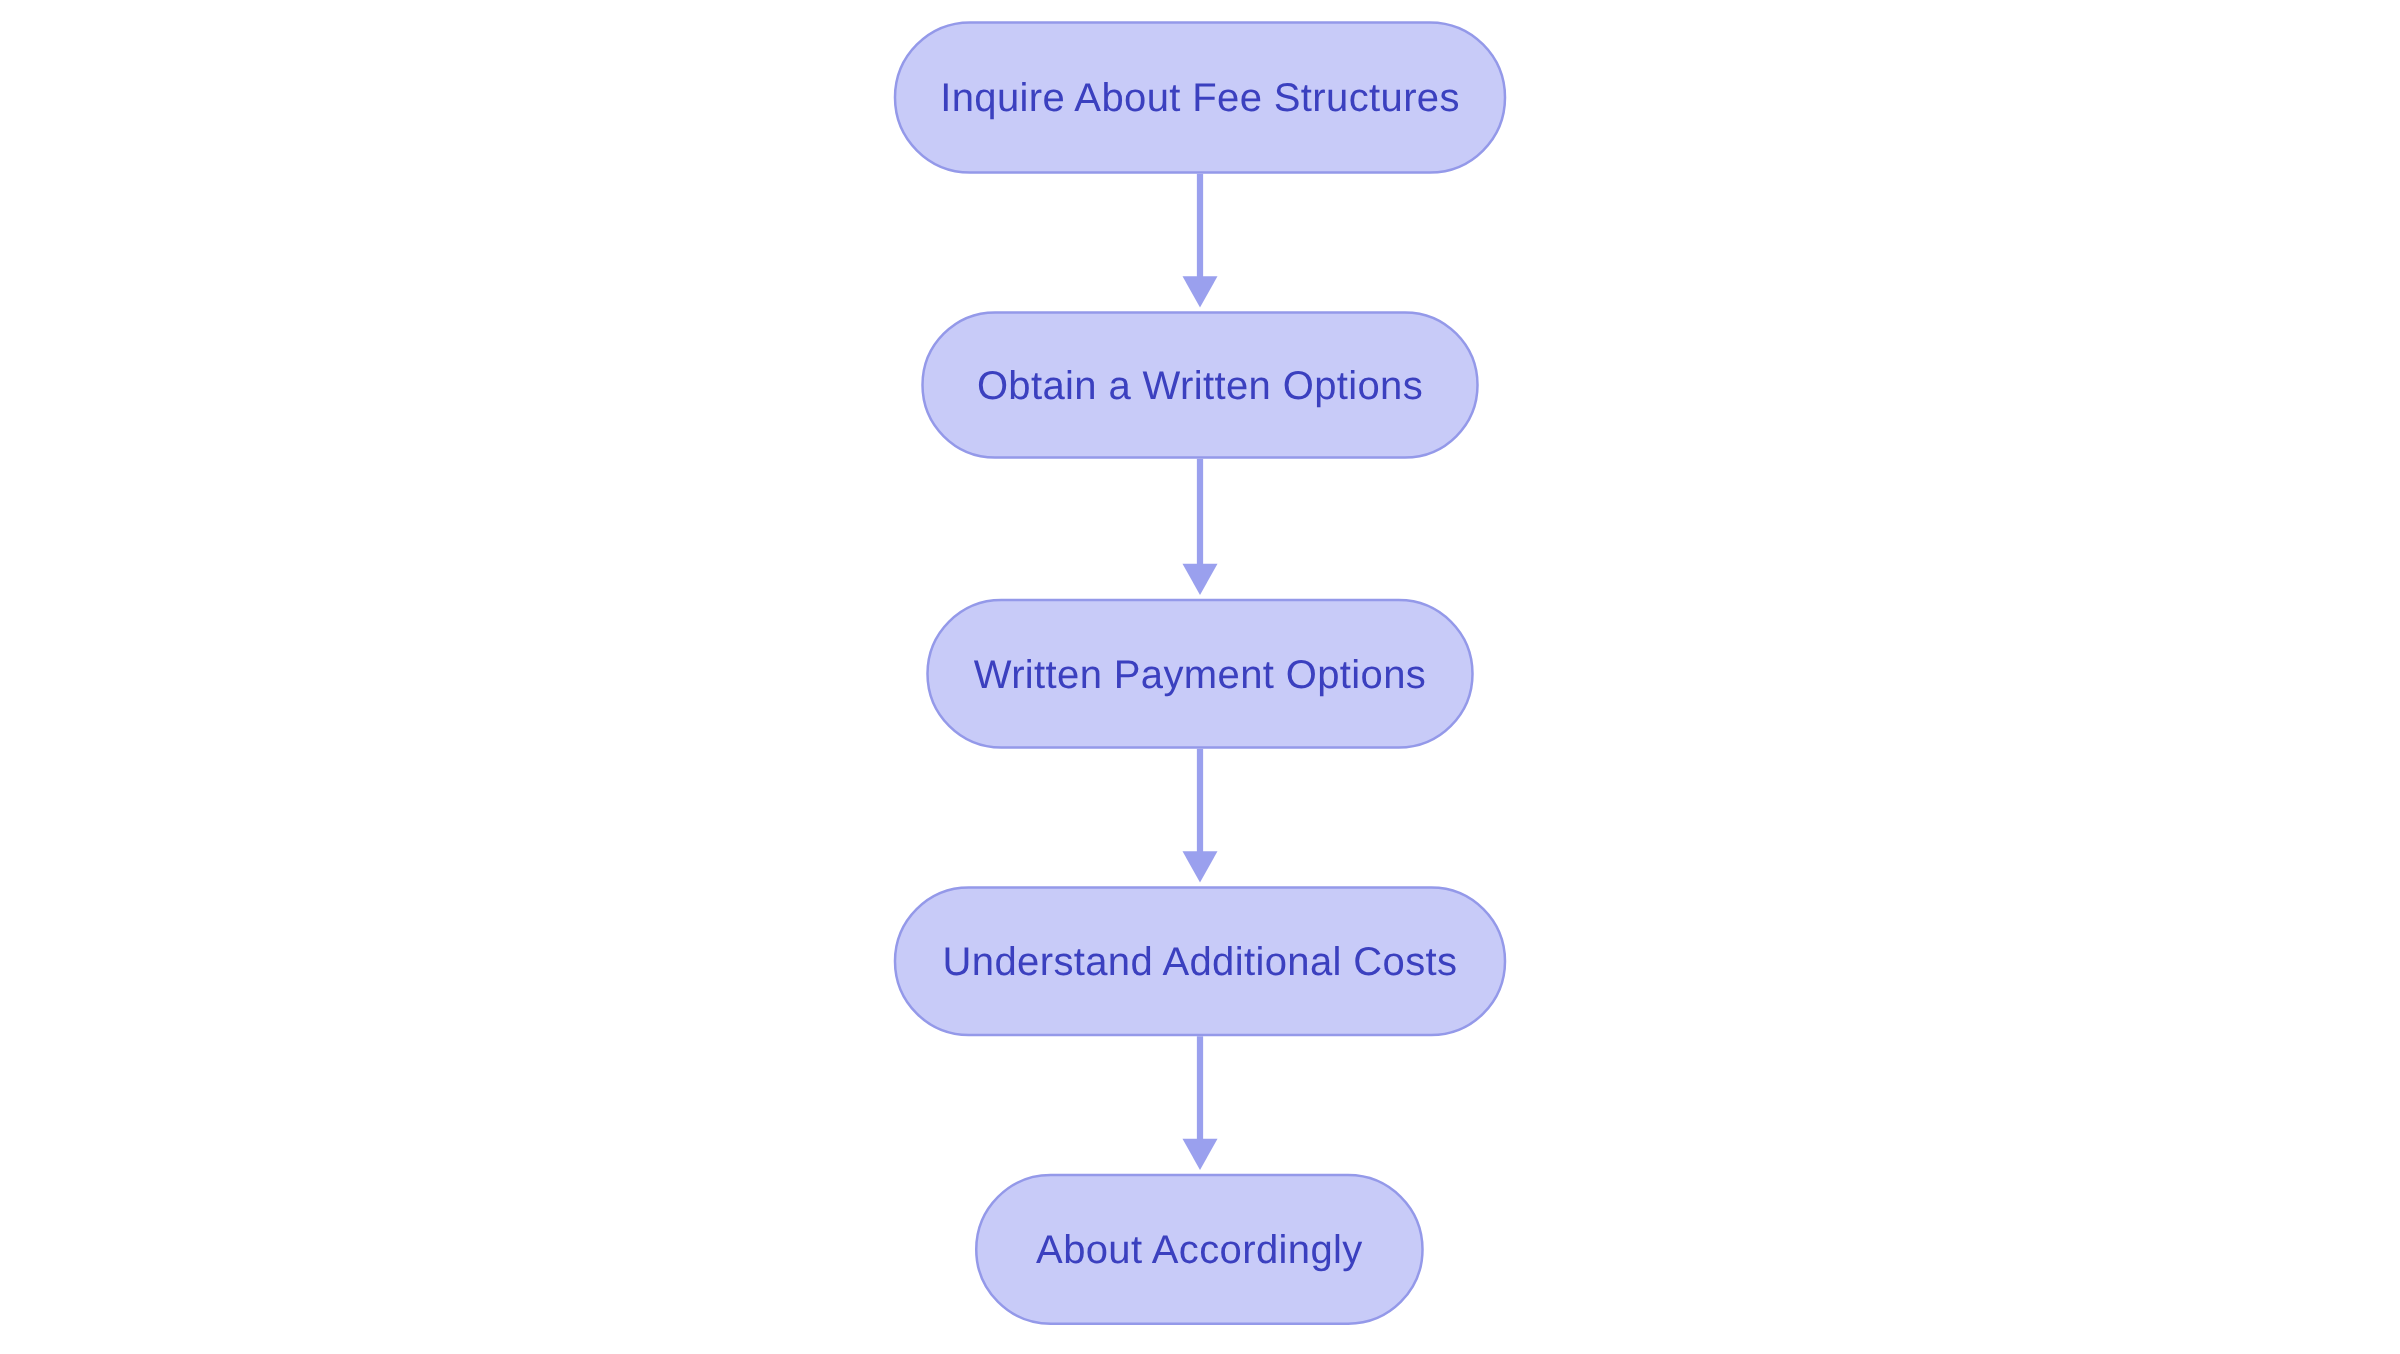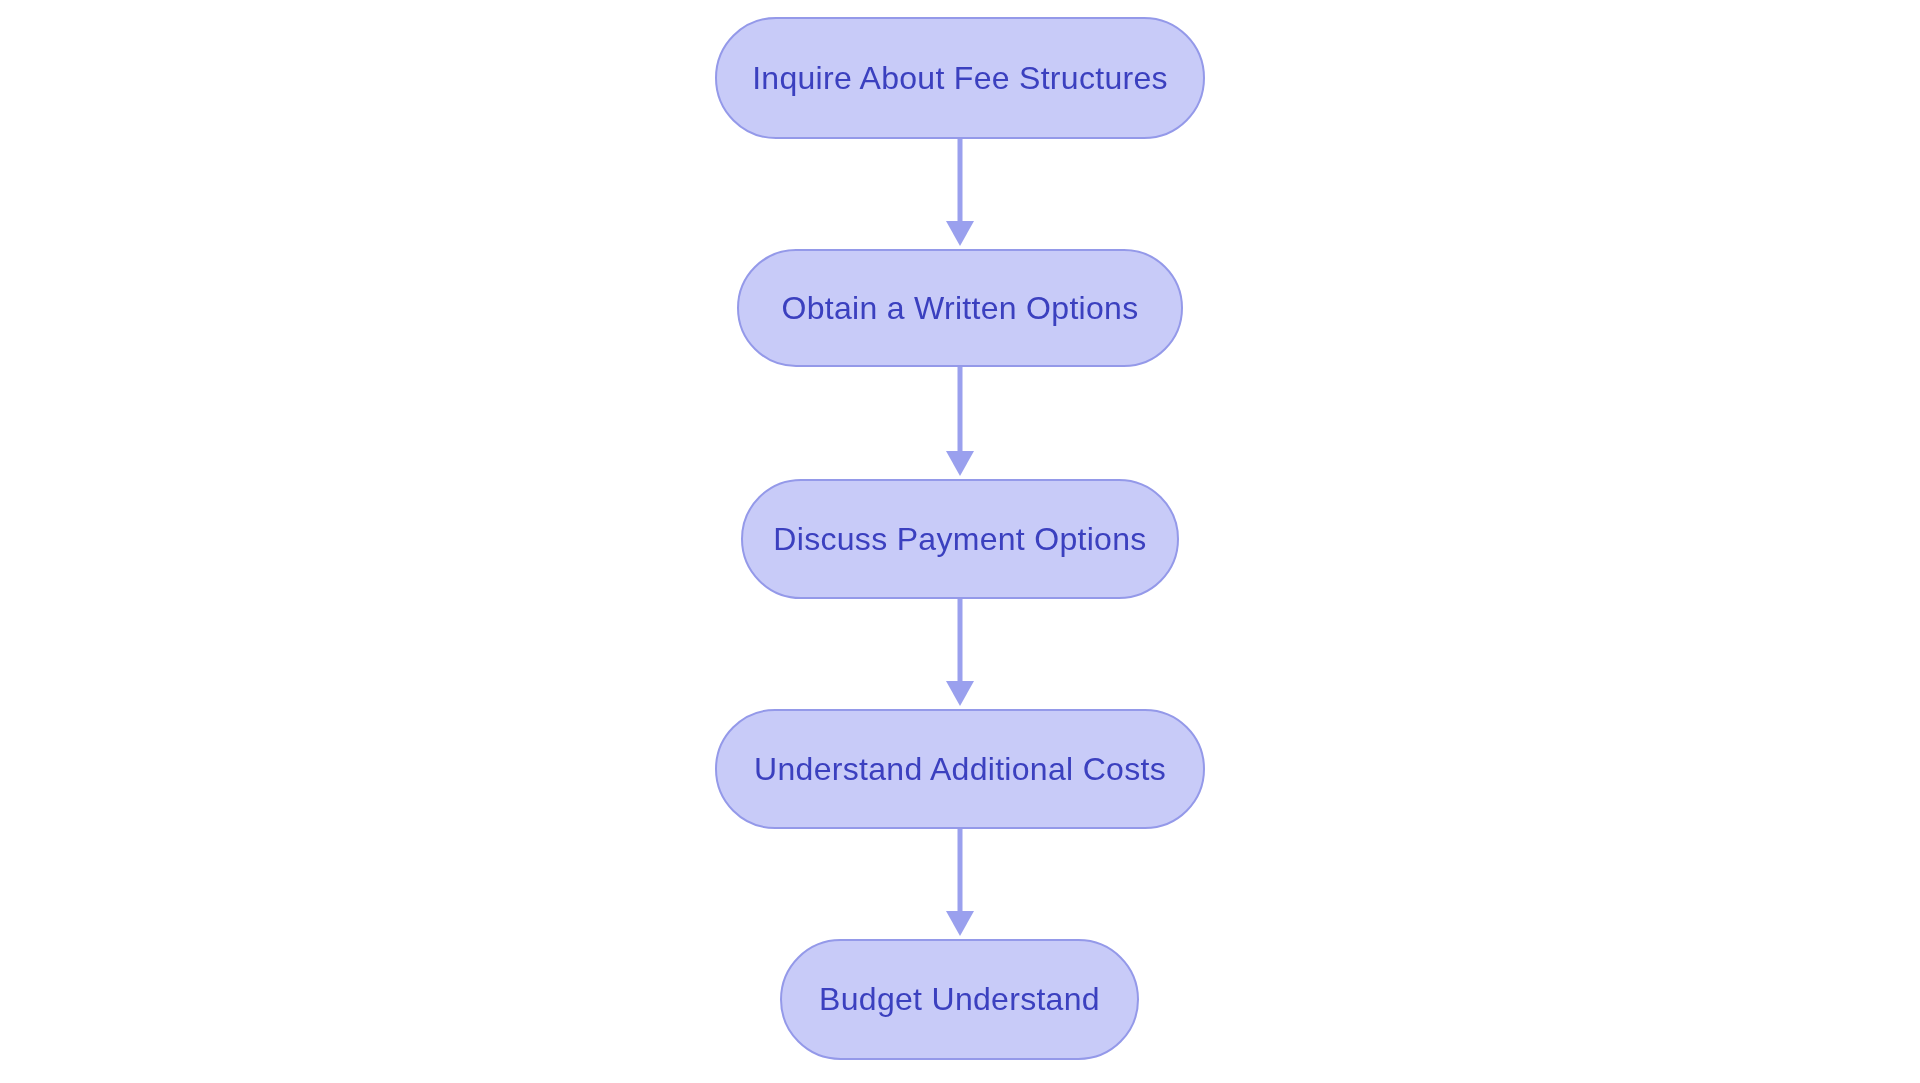--- a/index.html
+++ b/index.html
@@ -92,34 +92,34 @@
   <div class="flow-node node-2">
     <span class="node-label">Obtain a Written Options</span>
   </div>
 
   <div class="flow-arrow arrow-2">
     <div class="arrow-line"></div>
     <div class="arrow-head"></div>
   </div>
 
   <div class="flow-node node-3">
-    <span class="node-label">Discuss Payment Options</span>
+    <span class="node-label">Written Payment Options</span>
   </div>
 
   <div class="flow-arrow arrow-3">
     <div class="arrow-line"></div>
     <div class="arrow-head"></div>
   </div>
 
   <div class="flow-node node-4">
     <span class="node-label">Understand Additional Costs</span>
   </div>
 
   <div class="flow-arrow arrow-4">
     <div class="arrow-line"></div>
     <div class="arrow-head"></div>
   </div>
 
   <div class="flow-node node-5">
-    <span class="node-label">Budget Understand</span>
+    <span class="node-label">About Accordingly</span>
   </div>
 
 </div>
 
 </body></html>

